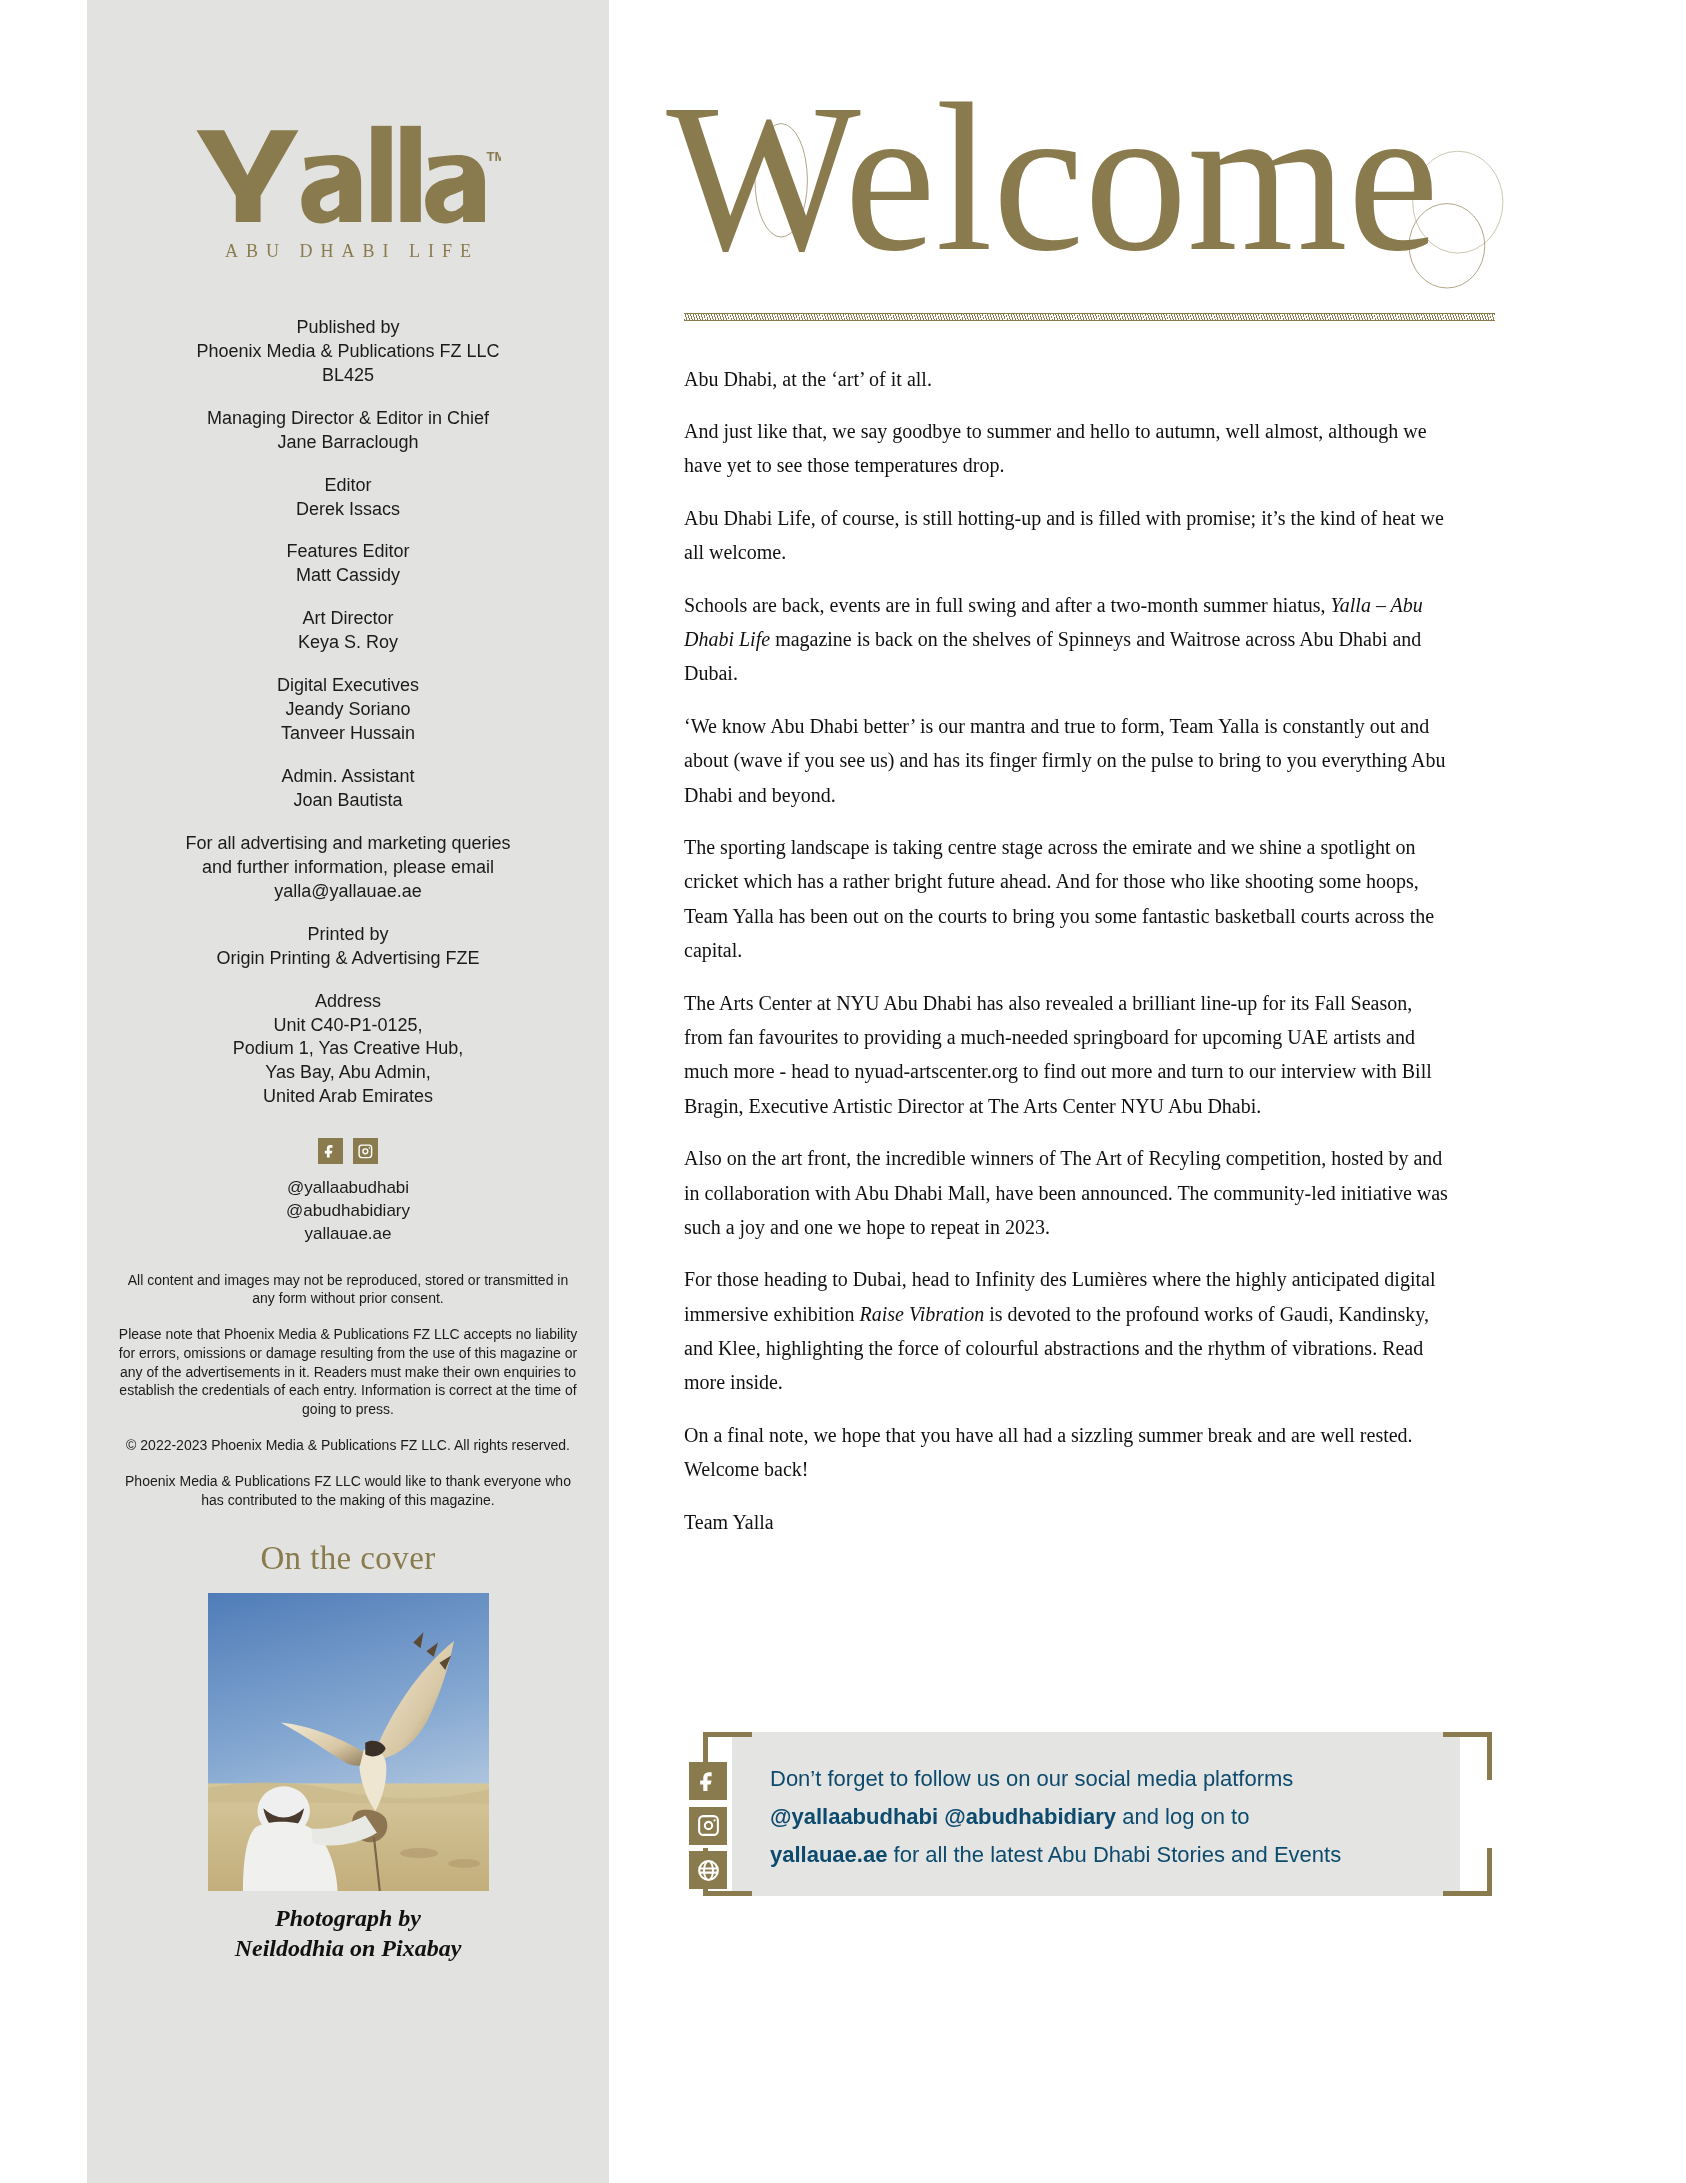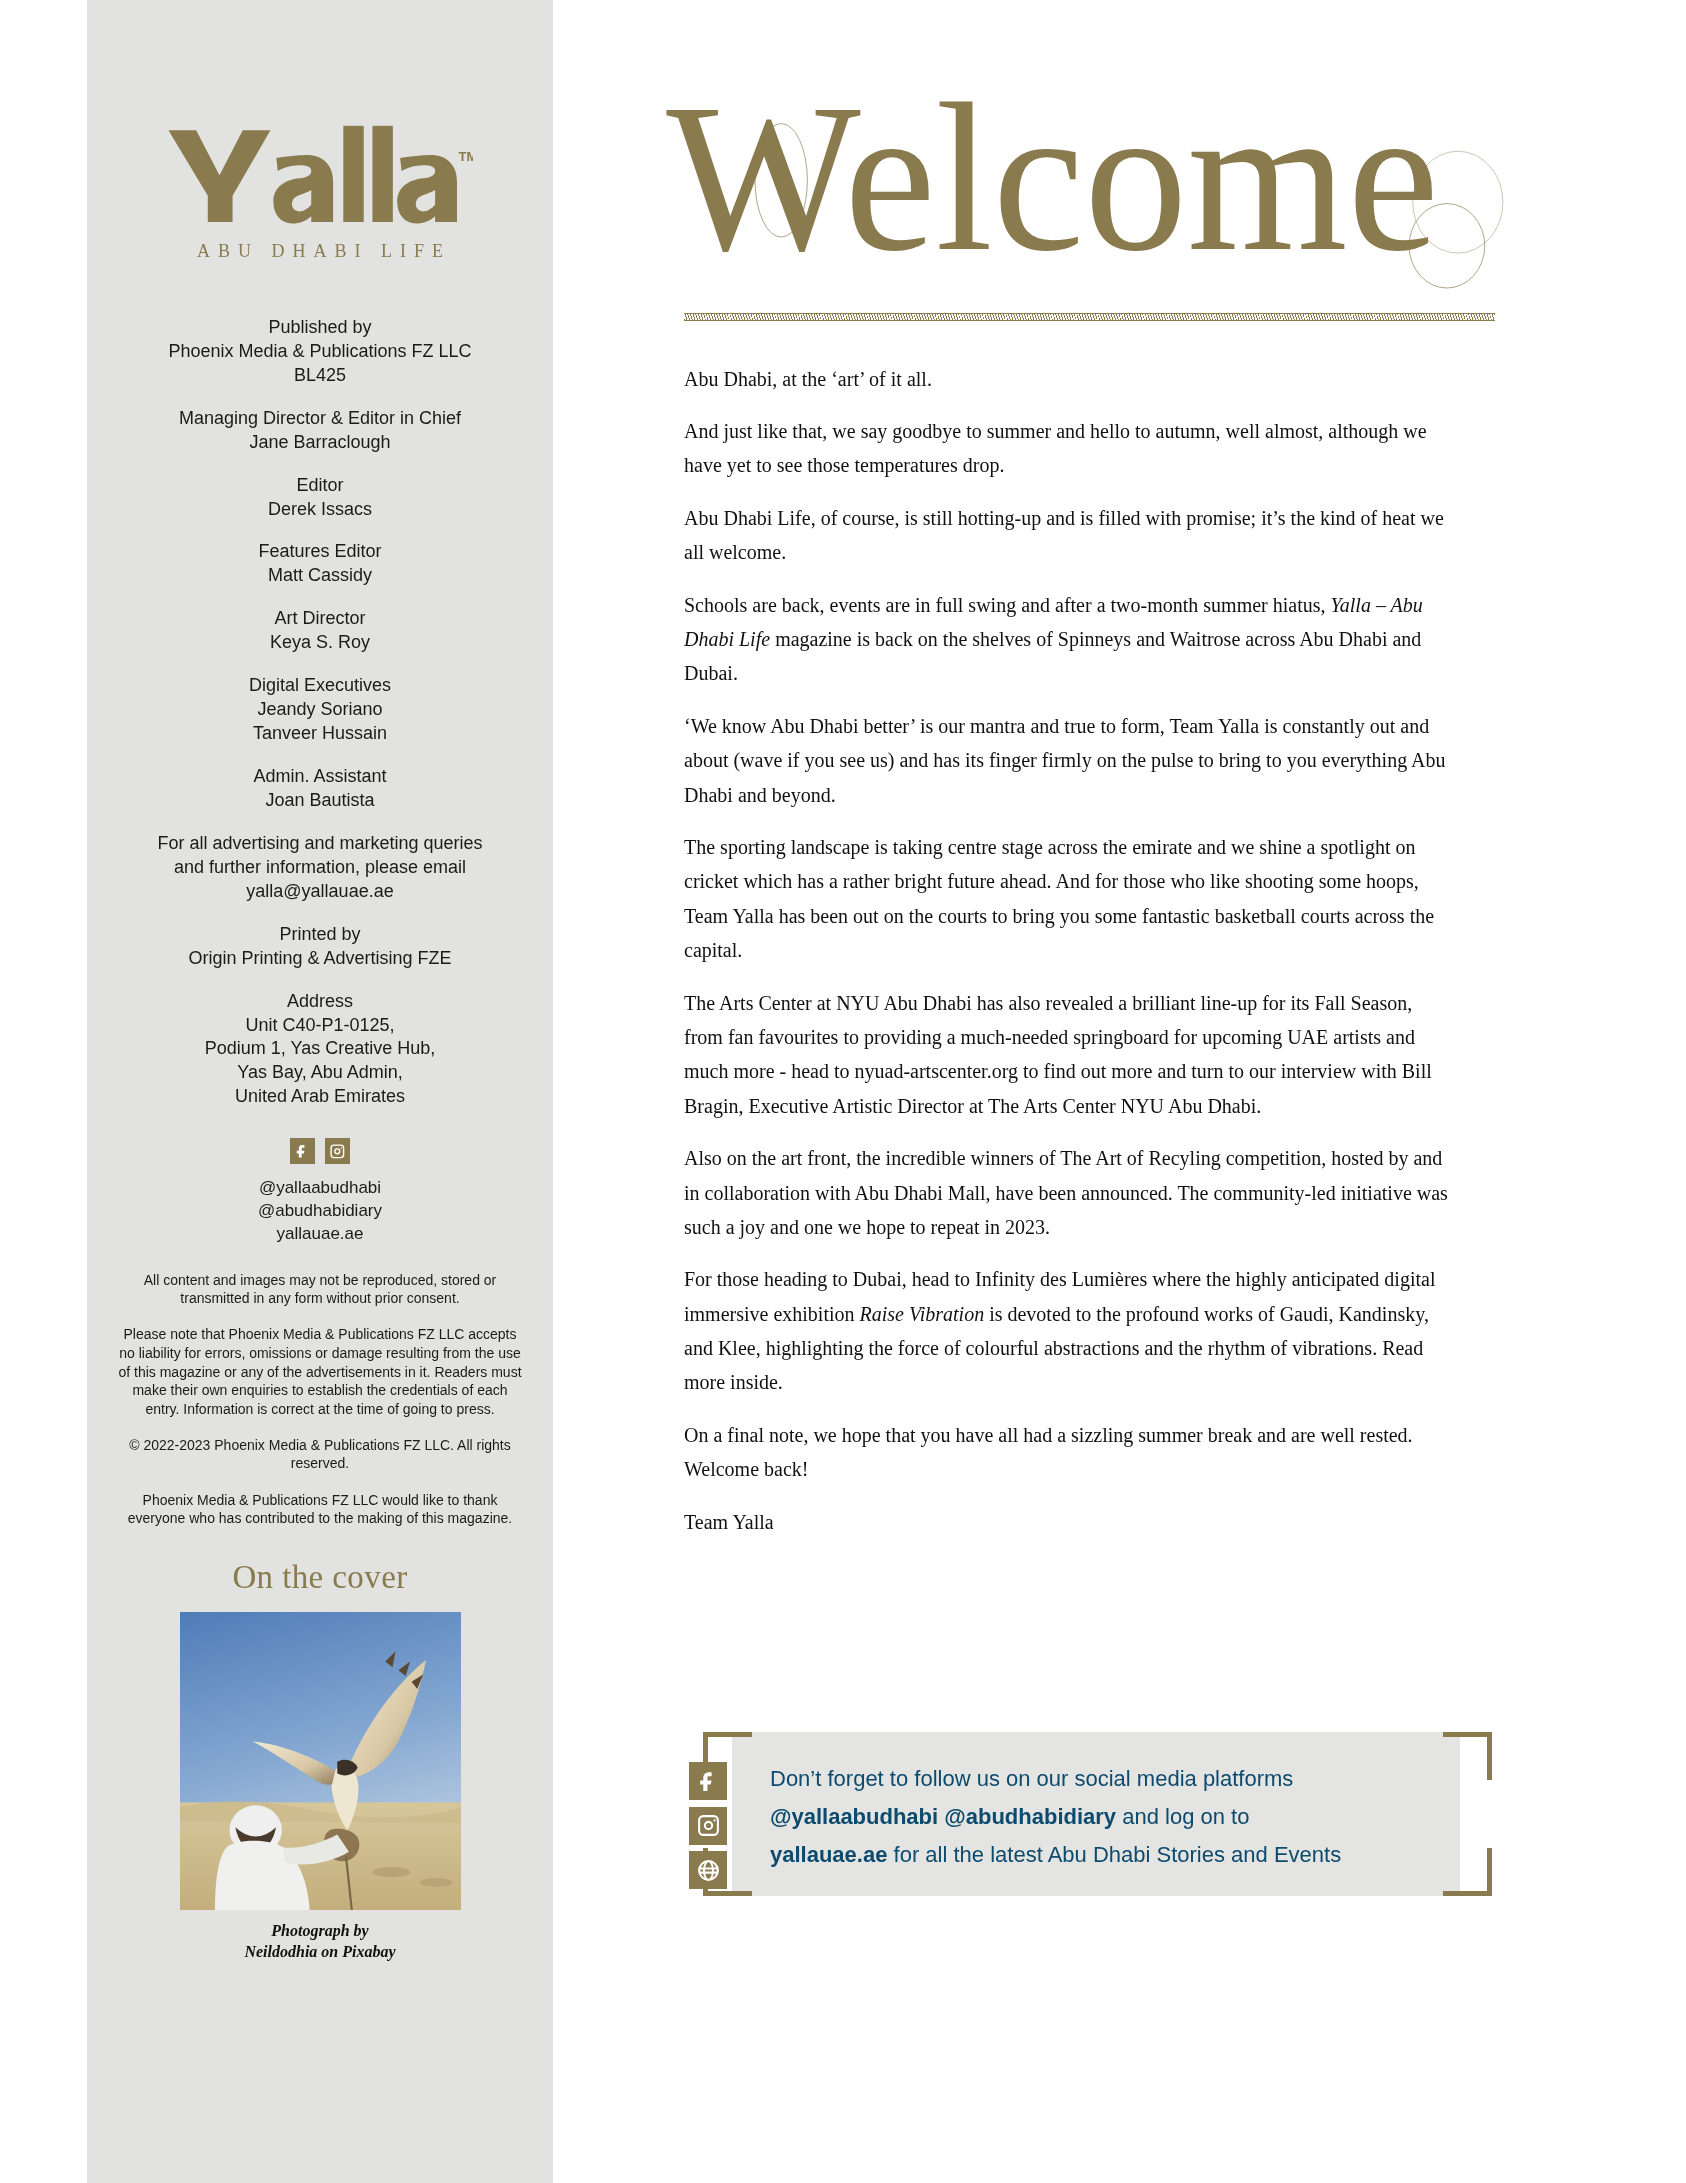--- a/index.html
+++ b/index.html
@@ -21,21 +21,21 @@
     position: absolute;
     inset: 0;
     background: #ffffff;
   }
 
   
   #sidebar {
     position: absolute;
     left: 87px;
     top: 0;
-    width: 466px;
+    width: 522px;
     height: 2183px;
     background: #e2e2e0;
     padding: 0 28px;
   }
 
   
   .logo-wrap {
     margin-top: 120px;
     text-align: center;
   }
@@ -121,21 +121,21 @@
     background: linear-gradient(#5b84bd 0%, #7fa3cf 42%, #b9cbe0 60%, #ccc193 63%, #d8c79a 78%, #cbb98c 100%);
   }
   .falcon-svg { position: absolute; inset: 0; width: 100%; height: 100%; }
 
   .cover-caption {
     margin-top: 11.6px;
     text-align: center;
     font-family: "Liberation Serif", serif;
     font-style: italic;
     font-weight: bold;
-    font-size: 16px;
+    font-size: 24px;
     line-height: 1.28;
     color: #111111;
   }
   .cover-caption span { display: block; }
 
   
   #main {
     position: absolute;
     left: 684px;
     top: 0;

